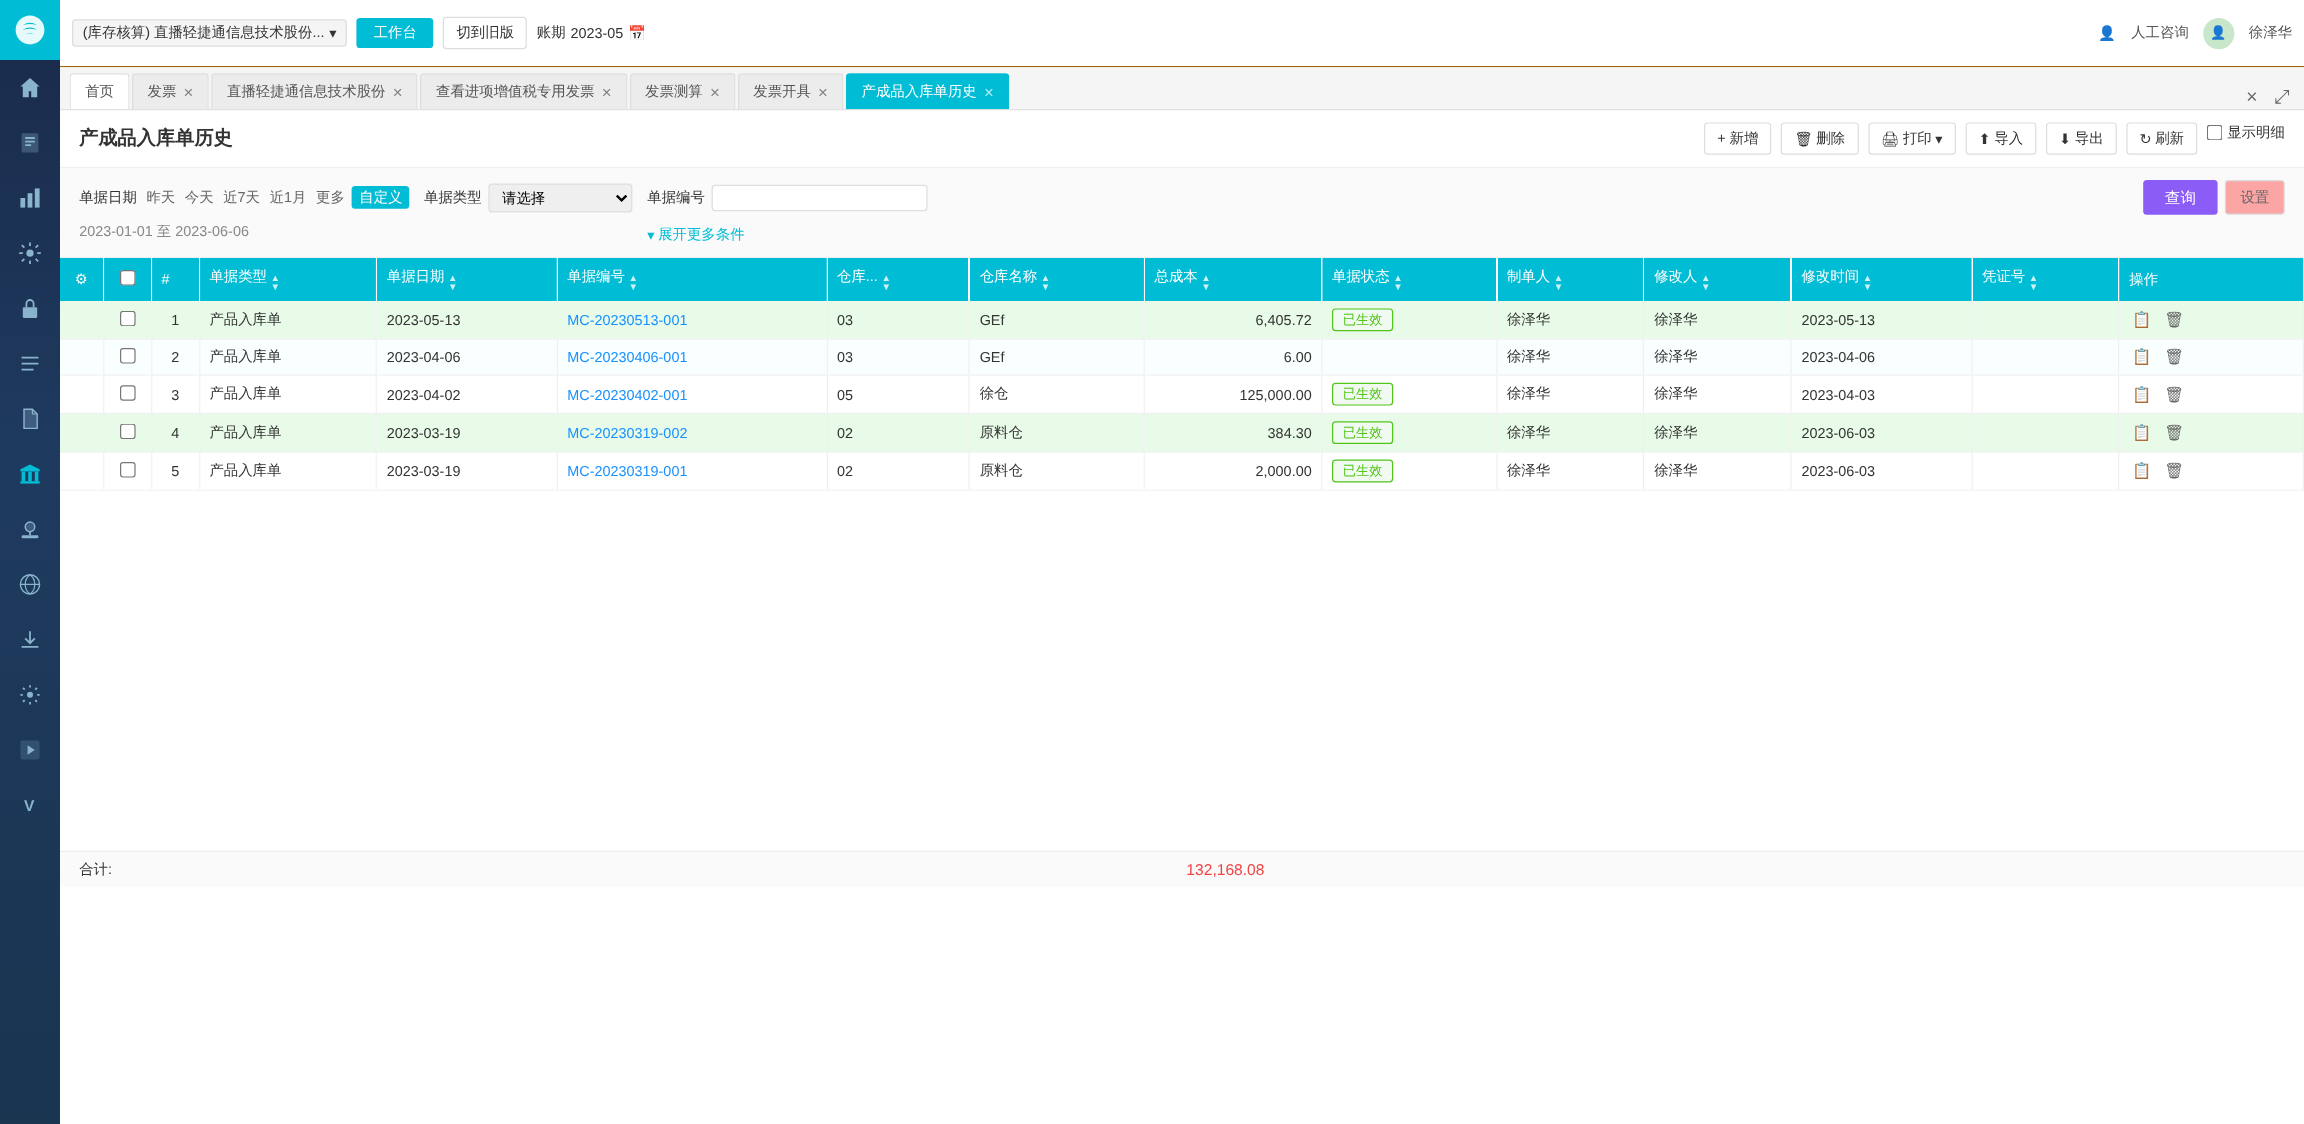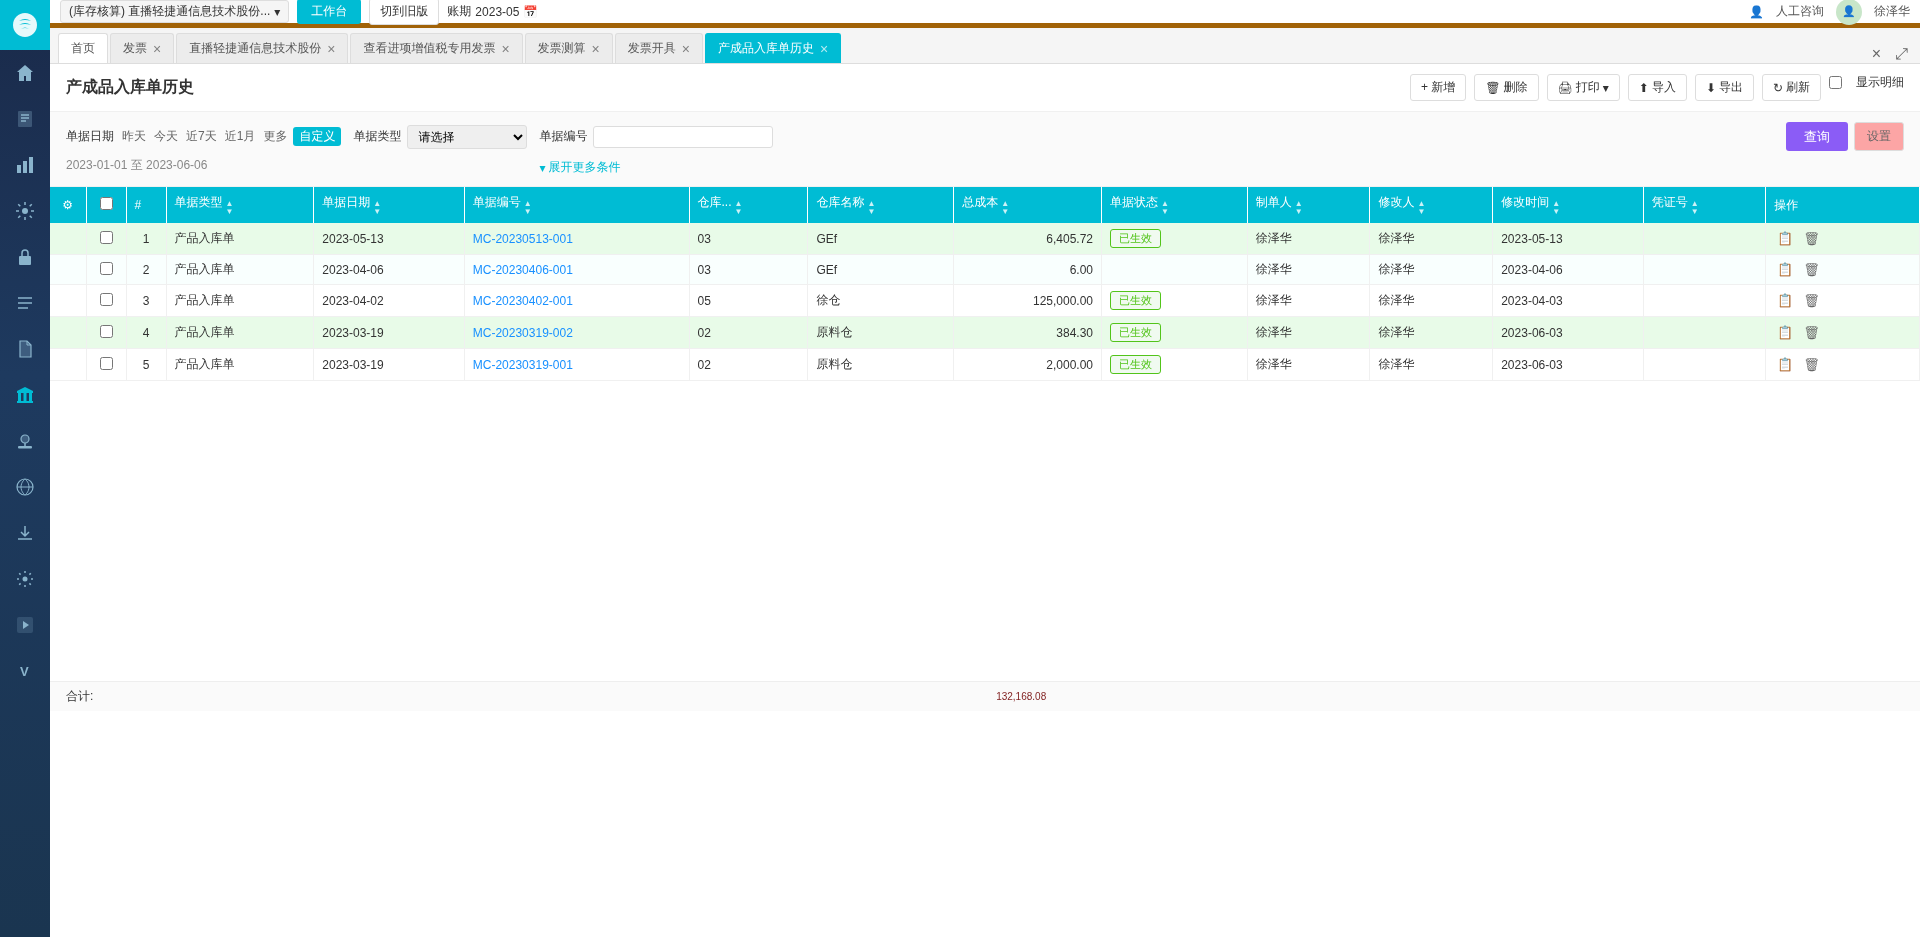--- a/index.html
+++ b/index.html
@@ -13,21 +13,21 @@
     .sidebar-logo { width: 50px; height: 50px; background: #00bcd4; display: flex; align-items: center; justify-content: center; }
     .sidebar-logo svg { width: 28px; height: 28px; }
     .sidebar-item { width: 50px; height: 46px; display: flex; align-items: center; justify-content: center; cursor: pointer; color: #8ab4cc; }
     .sidebar-item.active { color: #00bcd4; }
     .sidebar-item svg { width: 20px; height: 20px; }
 
     
     .main { flex: 1; display: flex; flex-direction: column; overflow: hidden; }
 
     
-    .topbar { height: 28px; background: #fff; border-bottom: 5px solid #a16207; display: flex; align-items: center; padding: 0 10px; gap: 8px; }
+    .topbar { height: 56px; background: #fff; border-bottom: 1px solid #a16207; display: flex; align-items: center; padding: 0 10px; gap: 8px; }
     .topbar-company { display: flex; align-items: center; gap: 4px; font-size: 12px; color: #333; background: #f5f5f5; border: 1px solid #ddd; border-radius: 3px; padding: 2px 8px; cursor: pointer; }
     .topbar-workbench { background: #00bcd4; color: #fff; border: none; border-radius: 3px; padding: 4px 14px; cursor: pointer; font-size: 12px; }
     .topbar-period-btn { background: #fff; border: 1px solid #ddd; border-radius: 3px; padding: 4px 10px; cursor: pointer; font-size: 12px; color: #333; }
     .topbar-period { display: flex; align-items: center; gap: 4px; font-size: 12px; color: #333; }
     .topbar-right { margin-left: auto; display: flex; align-items: center; gap: 12px; font-size: 12px; color: #555; }
     .topbar-right .user-icon { color: #00bcd4; }
     .topbar-right .avatar { width: 26px; height: 26px; border-radius: 50%; background: #c8e6c9; display: flex; align-items: center; justify-content: center; font-size: 11px; }
 
     
     .tabbar { height: 36px; background: #f5f5f5; border-bottom: 1px solid #ddd; display: flex; align-items: flex-end; padding: 0 8px; gap: 2px; overflow-x: auto; }
@@ -39,21 +39,21 @@
     .tabbar-btn { background: none; border: none; cursor: pointer; font-size: 16px; color: #666; padding: 0 4px; }
 
     
     .page-content { flex: 1; overflow-y: auto; background: #fff; padding: 0; }
 
     
     .page-header { display: flex; align-items: center; justify-content: space-between; padding: 10px 16px; border-bottom: 1px solid #f0f0f0; }
     .page-title { font-size: 16px; font-weight: bold; color: #333; }
     .page-actions { display: flex; gap: 8px; align-items: flex-start; }
     .btn-action { display: flex; align-items: center; gap: 3px; padding: 4px 10px; border: 1px solid #ddd; border-radius: 3px; background: #fff; cursor: pointer; font-size: 12px; color: #333; }
-    .checkbox-label { display: flex; align-items: center; gap: 14px; font-size: 12px; cursor: pointer; }
+    .checkbox-label { display: flex; align-items: center; gap: 4px; font-size: 12px; cursor: pointer; }
 
     
     .filter-area { padding: 10px 16px; background: #fafafa; border-bottom: 1px solid #f0f0f0; }
     .filter-row { display: flex; align-items: center; gap: 12px; flex-wrap: wrap; }
     .filter-item { display: flex; align-items: center; gap: 6px; }
     .filter-label { font-size: 12px; color: #333; white-space: nowrap; }
     .date-shortcuts { display: flex; gap: 4px; align-items: center; }
     .date-link { font-size: 12px; color: #666; cursor: pointer; padding: 0 2px; }
     .date-custom { font-size: 12px; color: #fff; background: #00bcd4; padding: 1px 6px; border-radius: 3px; cursor: pointer; }
     .date-range { font-size: 12px; color: #888; }
@@ -78,21 +78,21 @@
     tbody td.link { color: #1890ff; cursor: pointer; }
     .status-badge { display: inline-block; padding: 1px 8px; border-radius: 3px; font-size: 11px; }
     .status-active { background: #f0faf0; border: 1px solid #52c41a; color: #52c41a; }
     .row-actions { display: flex; gap: 4px; align-items: center; }
     .row-btn { background: none; border: none; cursor: pointer; font-size: 13px; color: #666; padding: 1px 3px; }
     .num-col { text-align: center; width: 40px; }
 
     
     .footer-summary { padding: 6px 16px; background: #fafafa; border-top: 1px solid #eee; display: flex; align-items: center; gap: 16px; }
     .footer-label { font-size: 12px; color: #333; }
-    .footer-total { font-size: 10px; color: #7f1d1d; font-weight: 500; margin-left: 29px; }
+    .footer-total { font-size: 13px; color: #ef4444; font-weight: 500; margin-left: 29px; }
 
     
     .pagination { display: flex; align-items: center; justify-content: flex-end; padding: 8px 16px; border-top: 1px solid #eee; gap: 8px; font-size: 12px; color: #555; }
     .pagination-label { }
     .per-page-select { border: 1px solid #ddd; border-radius: 3px; padding: 2px 4px; font-size: 12px; }
     .pagination-btn { background: none; border: 1px solid #ddd; border-radius: 3px; padding: 2px 6px; cursor: pointer; font-size: 12px; color: #555; }
     .pagination-btn:disabled { opacity: 0.4; cursor: not-allowed; }
     .pagination-input { border: 1px solid #ddd; border-radius: 3px; padding: 2px 4px; width: 36px; text-align: center; font-size: 12px; }
     .pagination-info { color: #555; }
 

